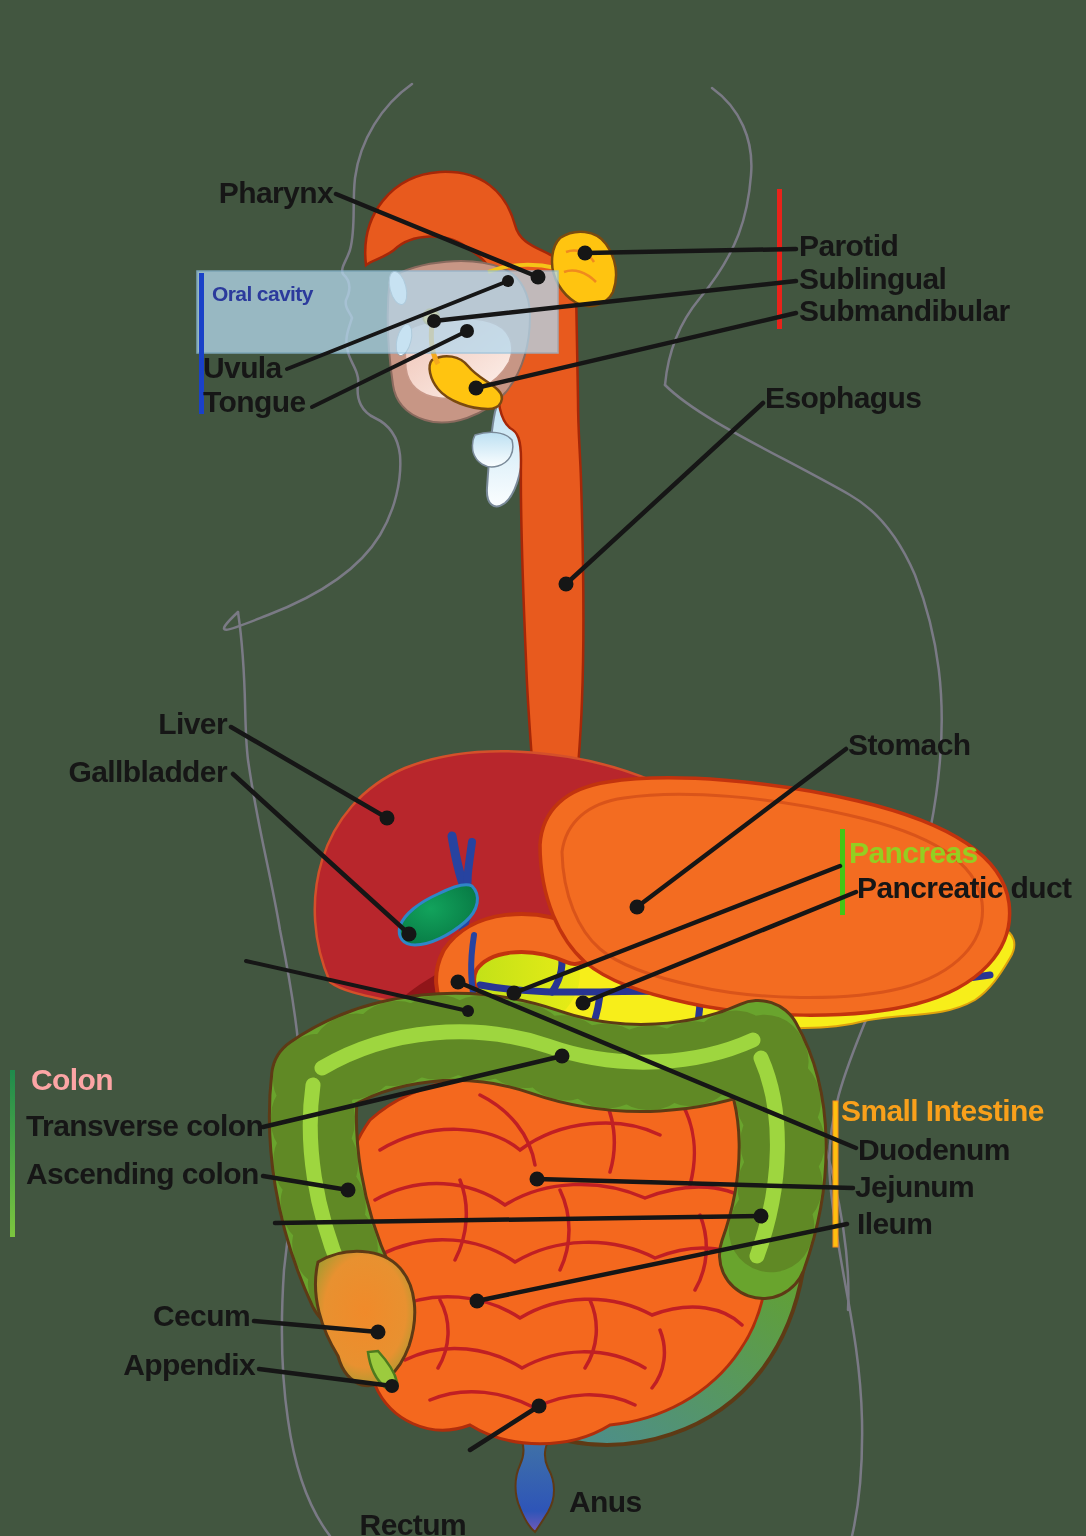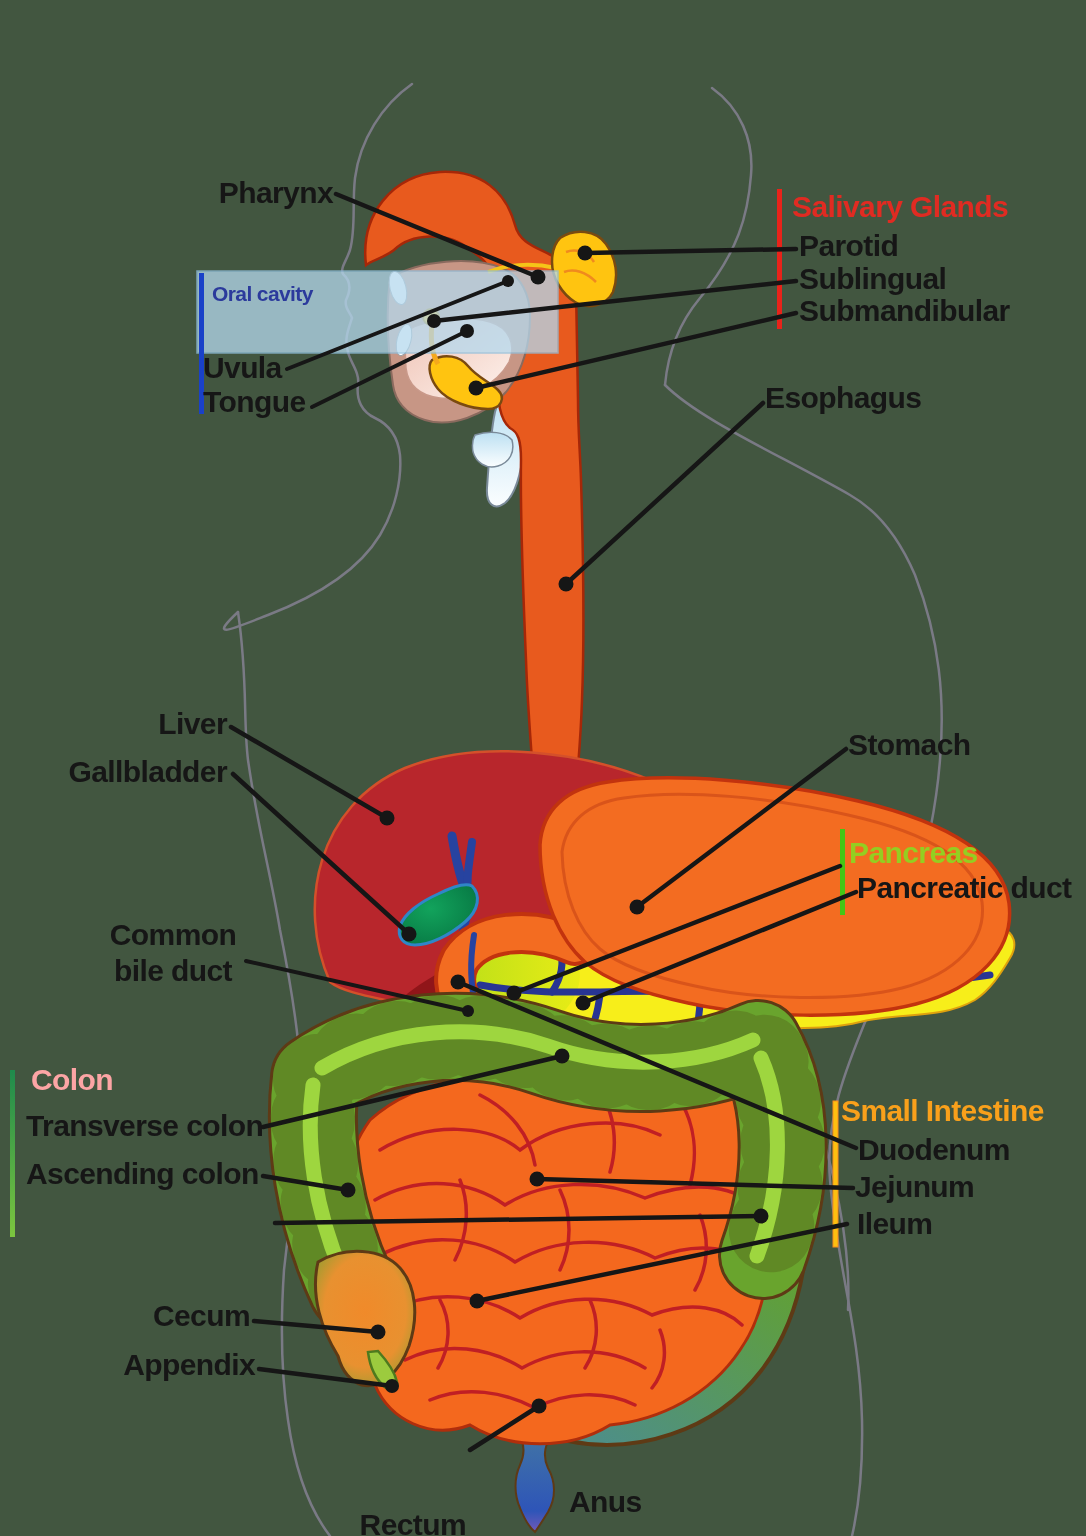--- a/index.html
+++ b/index.html
@@ -260,37 +260,32 @@
           <circle cx="392" cy="1386" r="7" stroke="none"></circle>
         </g>
     <g>
           <line x1="470" y1="1450" x2="539" y2="1406"></line>
           <circle cx="539" cy="1406" r="7.5" stroke="none"></circle>
         </g>
   </g>
 </svg>
 
   <div class="lbl right" style="left:333px;top:176px">Pharynx</div>
-  <div class="lbl" style="left: 792px; top: 190px; color: rgb(224, 43, 34);">Salivary Glands</div>
   <div class="lbl" style="left:799px;top:229px">Parotid</div>
   <div class="lbl" style="left:799px;top:262px">Sublingual</div>
   <div class="lbl" style="left:799px;top:294px">Submandibular</div>
   <div class="lbl oral" style="left: 212px; top: 277px; color: rgb(43, 58, 156);">Oral cavity</div>
   <div class="lbl" style="left:203px;top:351px">Uvula</div>
   <div class="lbl" style="left:203px;top:385px">Tongue</div>
   <div class="lbl" style="left:765px;top:381px">Esophagus</div>
   <div class="lbl right" style="left:227px;top:707px">Liver</div>
   <div class="lbl right" style="left:227px;top:755px">Gallbladder</div>
   <div class="lbl" style="left:848px;top:728px">Stomach</div>
   <div class="lbl" style="left: 849px; top: 836px; color: rgb(148, 206, 33);">Pancreas</div>
   <div class="lbl" style="left:857px;top:871px">Pancreatic duct</div>
-  <div class="lbl center" style="left:173px;top:917px">
-    <span>Common</span><br>
-    <span>bile duct</span>
-  </div>
   <div class="lbl" style="left: 31px; top: 1063px; color: #fca5a5;">Colon</div>
   <div class="lbl" style="left:26px;top:1109px">Transverse colon</div>
   <div class="lbl" style="left:26px;top:1157px">Ascending colon</div>
   <div class="lbl" style="left: 841px; top: 1094px; color: rgb(249, 160, 27);">Small Intestine</div>
   <div class="lbl" style="left:858px;top:1133px">Duodenum</div>
   <div class="lbl" style="left:855px;top:1170px">Jejunum</div>
   <div class="lbl" style="left:857px;top:1207px">Ileum</div>
   <div class="lbl right" style="left:250px;top:1299px">Cecum</div>
   <div class="lbl right" style="left:255px;top:1348px">Appendix</div>
   <div class="lbl right" style="left:466px;top:1508px">Rectum</div>

